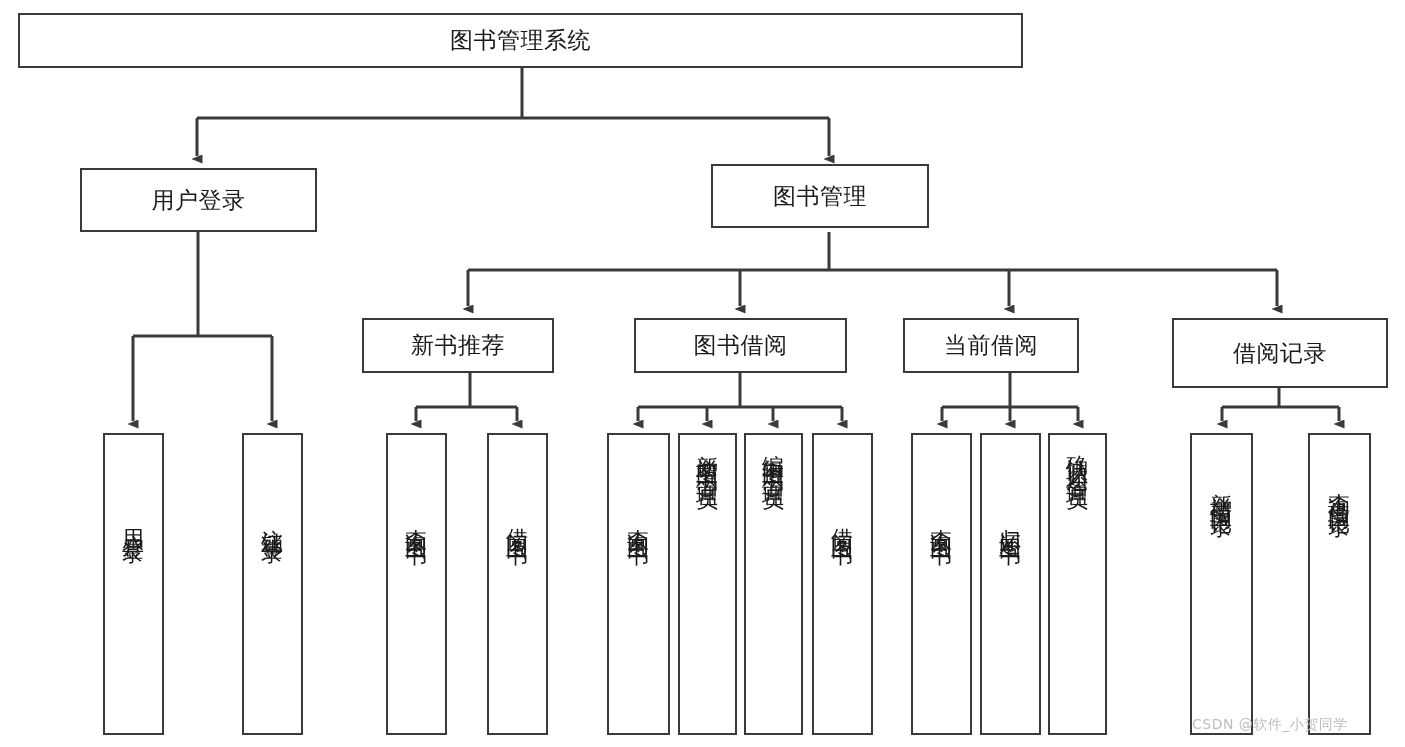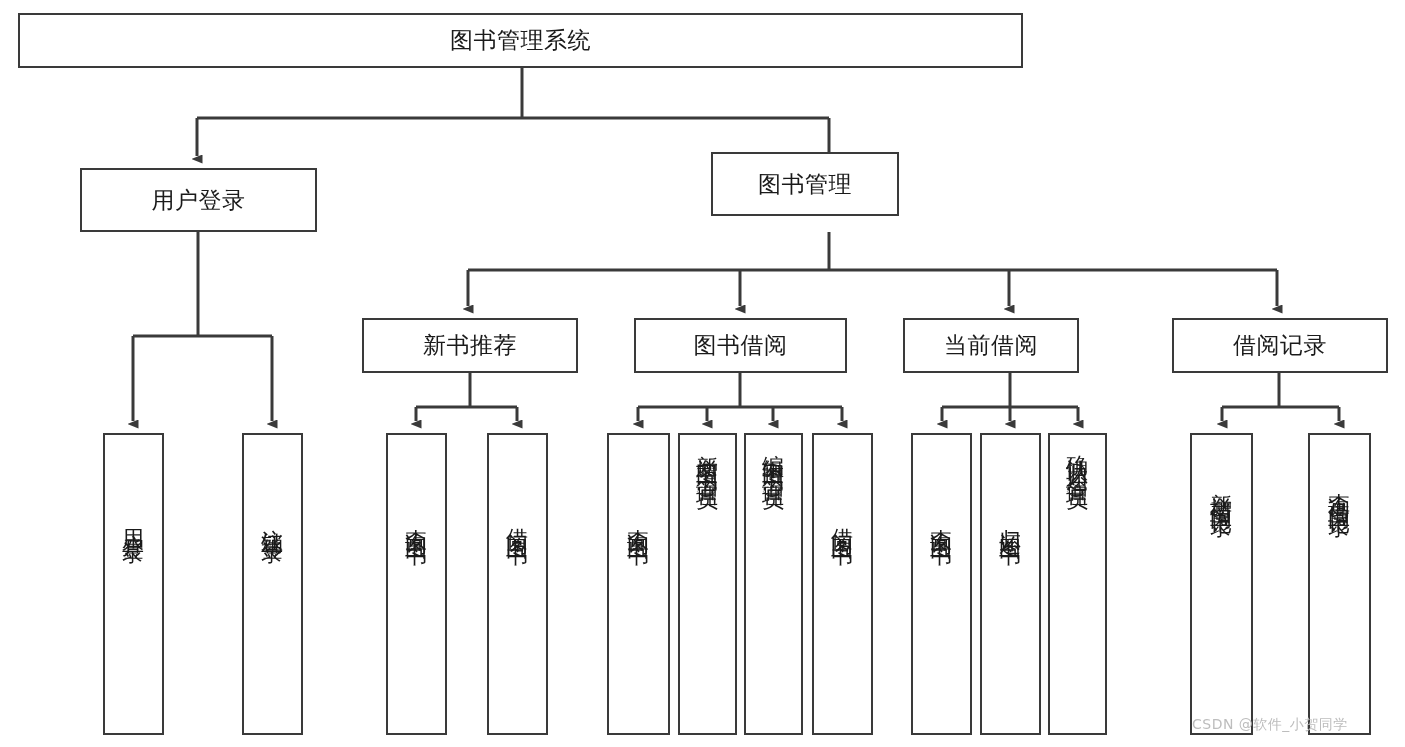--- a/index.html
+++ b/index.html
@@ -121,34 +121,34 @@
     </g>
   </svg>
 
   <div class="node h" style="left:18px; top:13px; width:1005px; height:55px;">
     <span>图书管理系统</span>
   </div>
 
   <div class="node h" style="left:80px; top:168px; width:237px; height:64px;">
     <span>用户登录</span>
   </div>
-  <div class="node h" style="left:711px; top:152px; width:188px; height:64px;">
+  <div class="node h" style="left:711px; top:164px; width:218px; height:64px;">
     <span>图书管理</span>
   </div>
 
-  <div class="node h" style="left:362px; top:318px; width:216px; height:55px;">
+  <div class="node h" style="left:362px; top:318px; width:192px; height:55px;">
     <span>新书推荐</span>
   </div>
   <div class="node h" style="left:634px; top:318px; width:213px; height:55px;">
     <span>图书借阅</span>
   </div>
   <div class="node h" style="left:903px; top:318px; width:176px; height:55px;">
     <span>当前借阅</span>
   </div>
-  <div class="node h" style="left:1172px; top:318px; width:216px; height:55px;">
+  <div class="node h" style="left:1172px; top:318px; width:216px; height:70px;">
     <span>借阅记录</span>
   </div>
 
   <div class="node v mid" style="left:103px; top:433px; width:61px; height:302px;">
     <span class="vtext">用户登录</span>
   </div>
   <div class="node v mid" style="left:242px; top:433px; width:61px; height:302px;">
     <span class="vtext">注销登录</span>
   </div>
 

